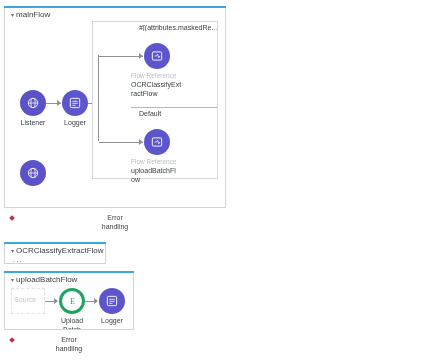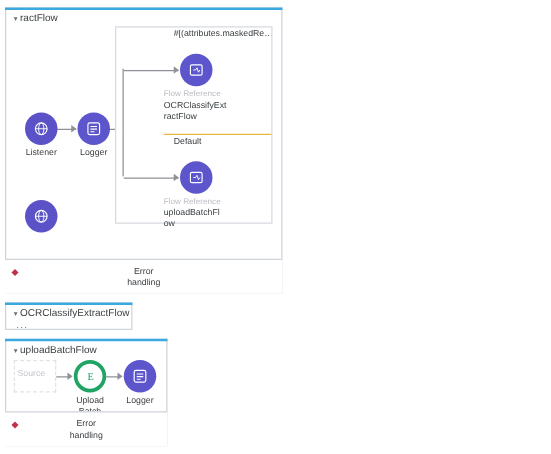--- a/index.html
+++ b/index.html
@@ -187,21 +187,21 @@
   svg { display: block; }
 </style>
 </head>
 <body>
 
 <div id="canvas">
 
   <div class="flow" style="left:4px; top:6px; width:222px; height:229px;">
     <div class="flow-topbar"></div>
     <div class="flow-header">
-      <span class="caret">▾</span><span>ractFlow</span>
+      <span class="caret">▾</span><span>mainFlow</span>
     </div>
 
     <div class="conn conn-h" style="left:38px; top:96px; width:18px;"></div>
     <div class="arrow-r" style="left:52px; top:93px;"></div>
 
     <div class="conn conn-h" style="left:82px; top:96px; width:18px;"></div>
     <div class="arrow-r" style="left:96px; top:93px;"></div>
 
     <div class="conn conn-h" style="left:126px; top:96px; width:10px;"></div>
 

